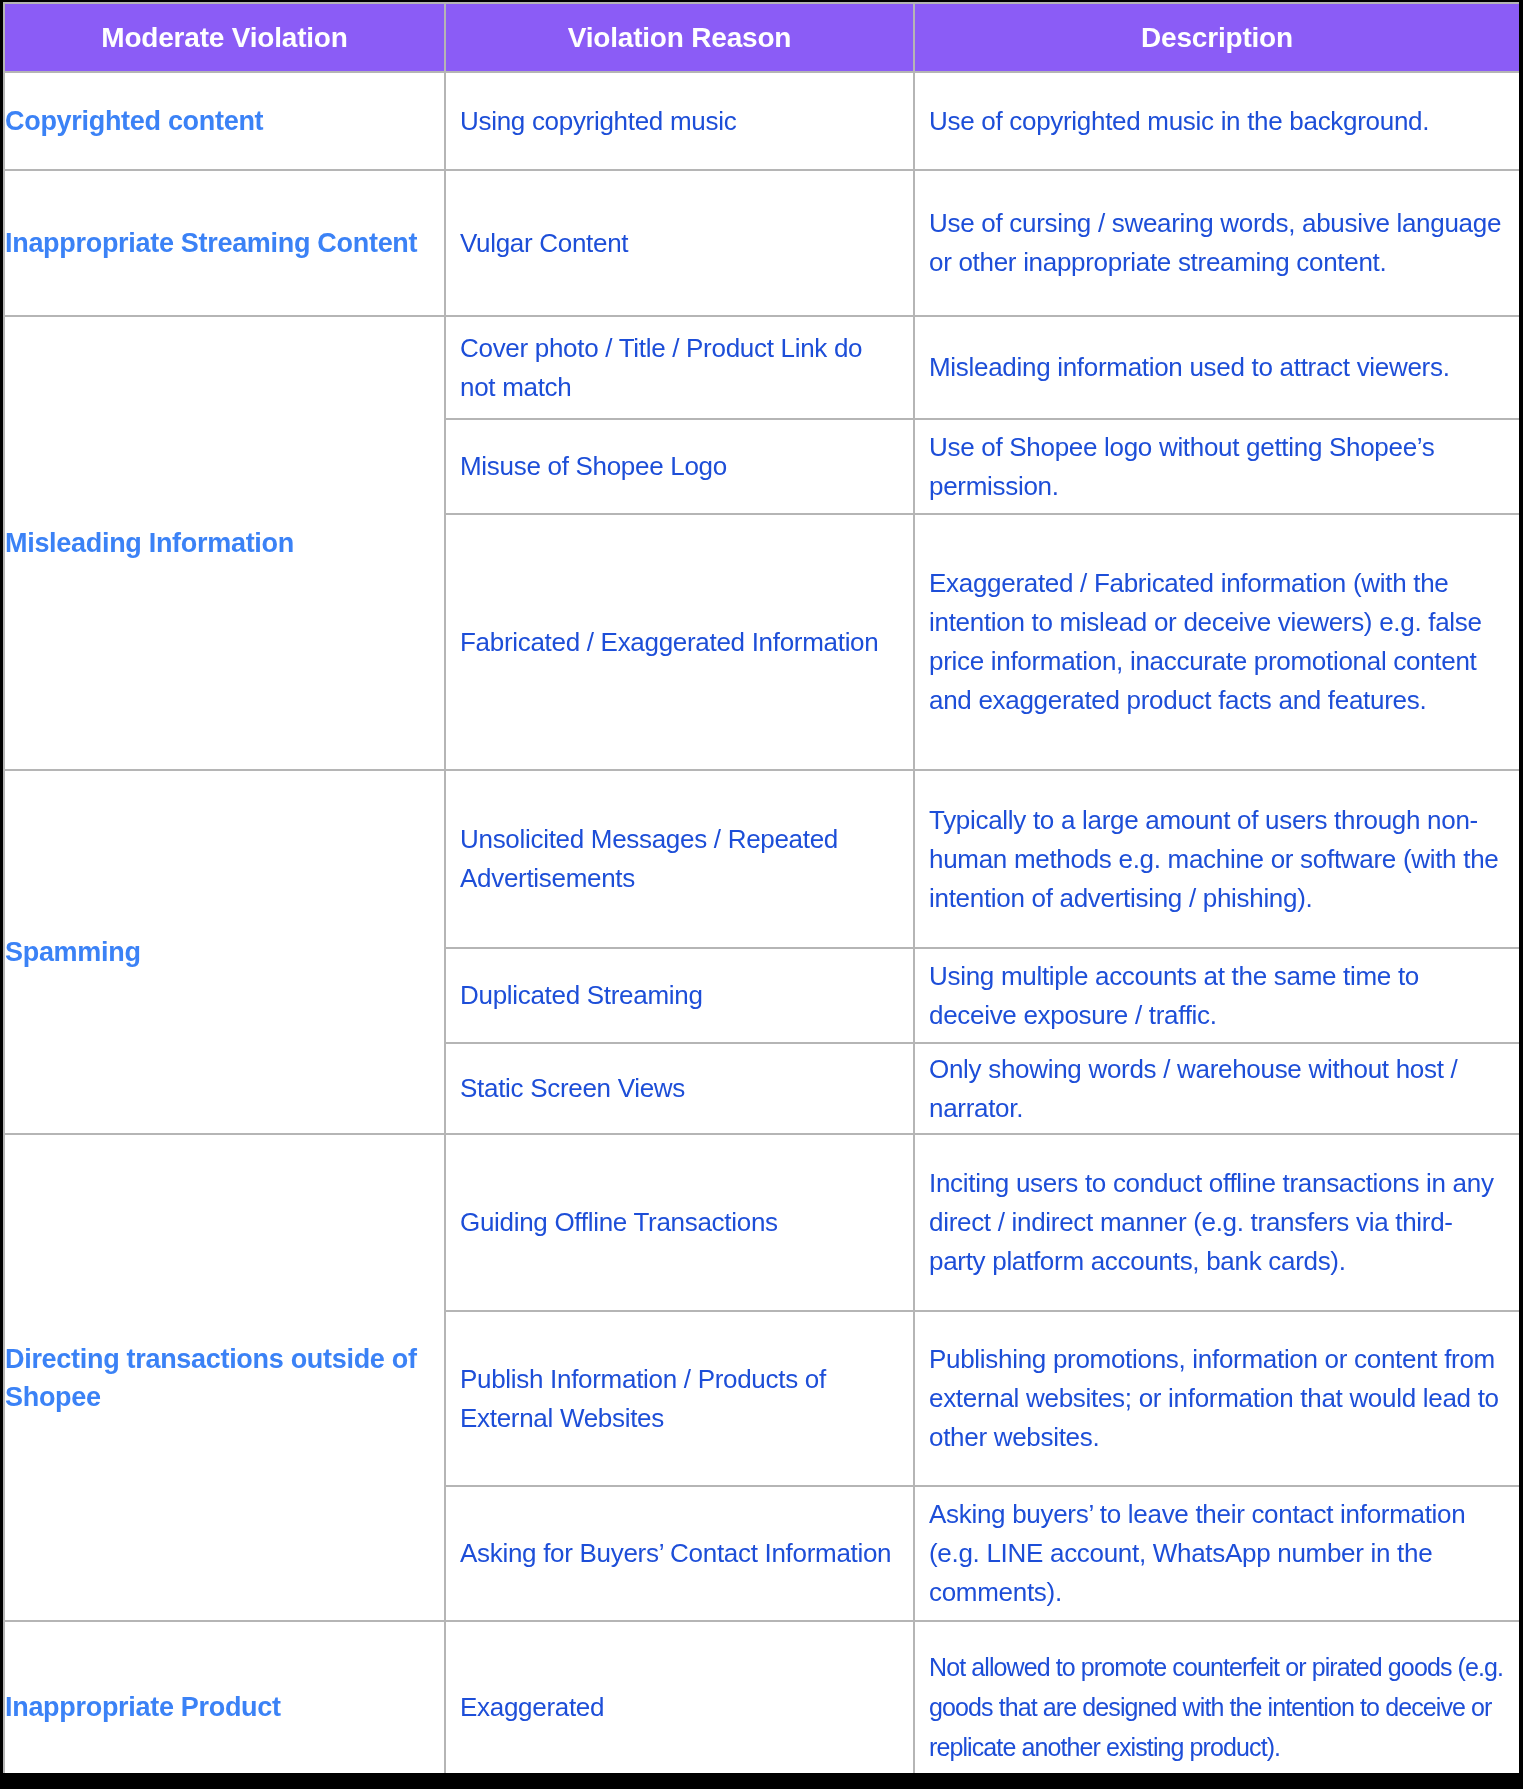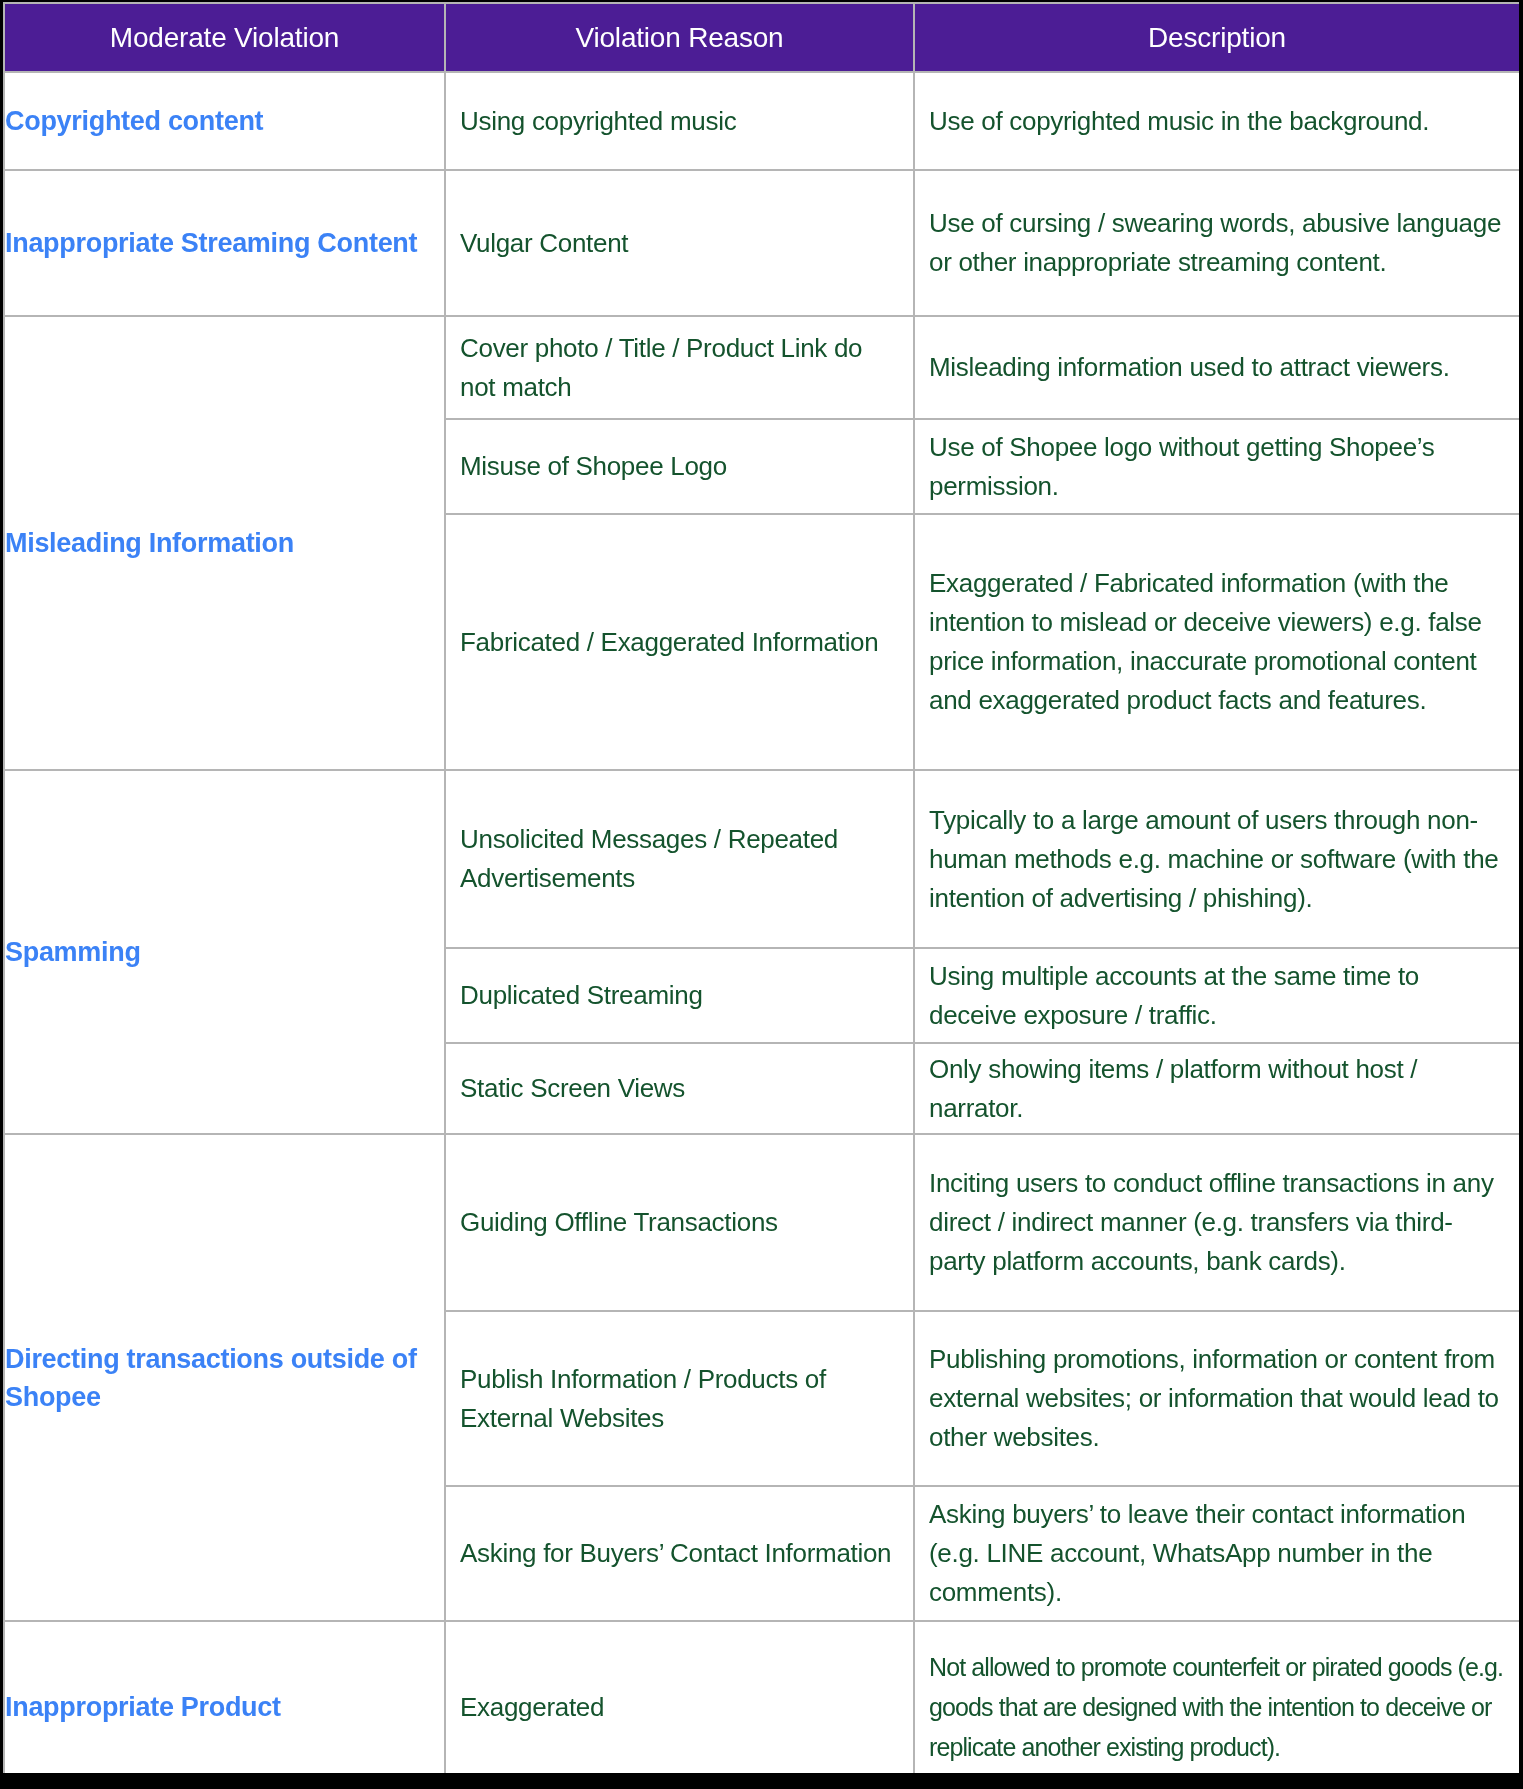--- a/index.html
+++ b/index.html
@@ -21,40 +21,40 @@
     border-collapse: collapse;
     table-layout: fixed;
     width: 1516px; height: 1771px;
   }
   table.policy th, table.policy td {
     border: 2px solid #b5b5b5;
     vertical-align: middle;
     overflow: hidden;
   }
   th.hdr {
-    background: #4c1d95;
+    background: #8b5cf6;
     color: #ffffff;
     font-size: 28px;
-    font-weight: normal;
+    font-weight: bold;
     text-align: center;
     letter-spacing: -0.2px;
   }
   td.cat {
     font-size: 27px;
     font-weight: bold;
     color: #3b82f6;
     text-align: left;
     padding: 8px 16px 8px 0;
     line-height: 38px;
     letter-spacing: -0.3px;
     background: #ffffff;
   }
   td.reason, td.desc {
     font-size: 26px;
-    color: #14532d;
+    color: #1d4ed8;
     text-align: left;
     padding: 4px 14px;
     line-height: 39px;
     letter-spacing: -0.3px;
     background: #ffffff;
   }
   td.desc.tight {
     font-size: 25px;
     letter-spacing: -0.9px;
     line-height: 40px;
@@ -110,21 +110,21 @@
         <td class="cat" rowspan="3">Spamming</td>
         <td class="reason">Unsolicited Messages / Repeated Advertisements</td>
         <td class="desc">Typically to a large amount of users through non-human methods e.g. machine or software (with the intention of advertising / phishing).</td>
       </tr>
       <tr style="height:95px">
         <td class="reason">Duplicated Streaming</td>
         <td class="desc">Using multiple accounts at the same time to deceive exposure / traffic.</td>
       </tr>
       <tr style="height:91px">
         <td class="reason">Static Screen Views</td>
-        <td class="desc">Only showing items / platform without host / narrator.</td>
+        <td class="desc">Only showing words / warehouse without host / narrator.</td>
       </tr>
 
       <tr style="height:177px">
         <td class="cat" rowspan="3">Directing transactions outside of Shopee</td>
         <td class="reason">Guiding Offline Transactions</td>
         <td class="desc">Inciting users to conduct offline transactions in any direct / indirect manner (e.g. transfers via third-party platform accounts, bank cards).</td>
       </tr>
       <tr style="height:175px">
         <td class="reason">Publish Information / Products of External Websites</td>
         <td class="desc">Publishing promotions, information or content from external websites; or information that would lead to other websites.</td>

